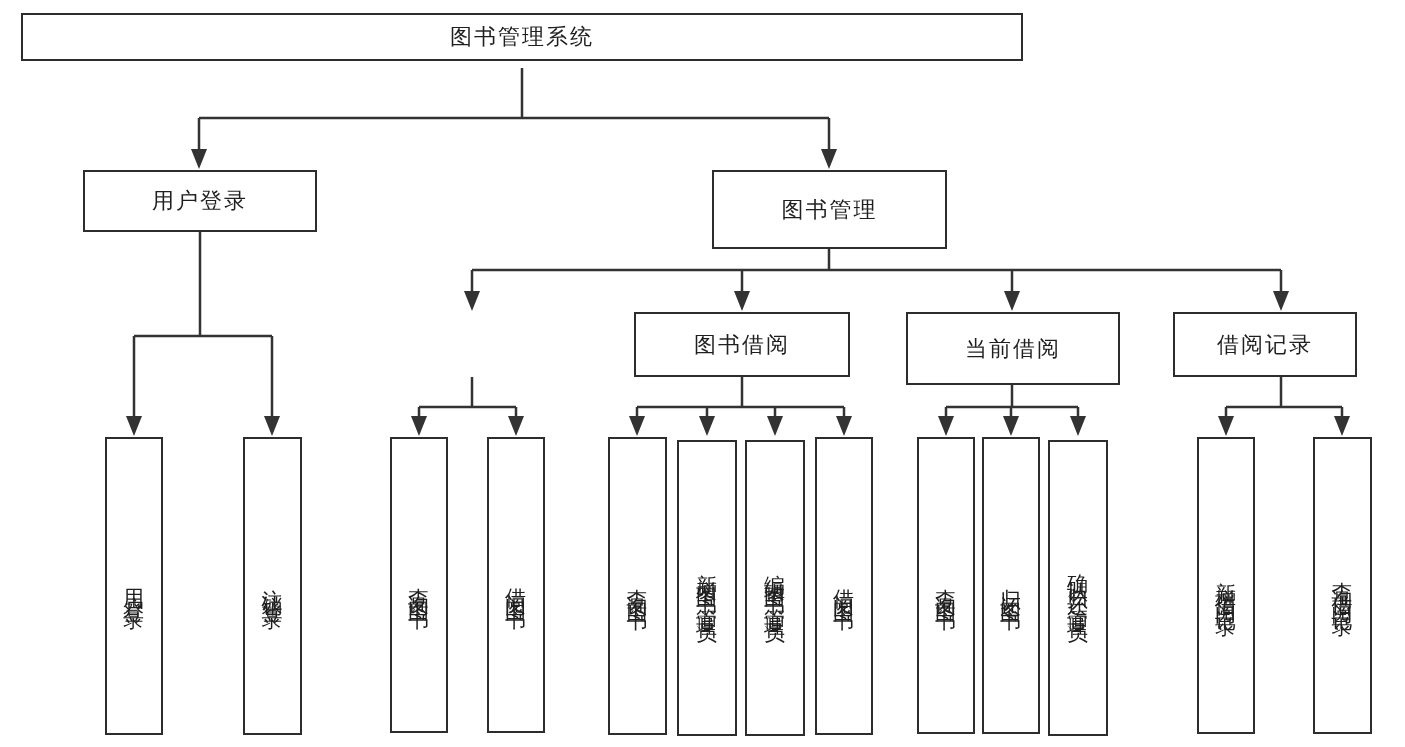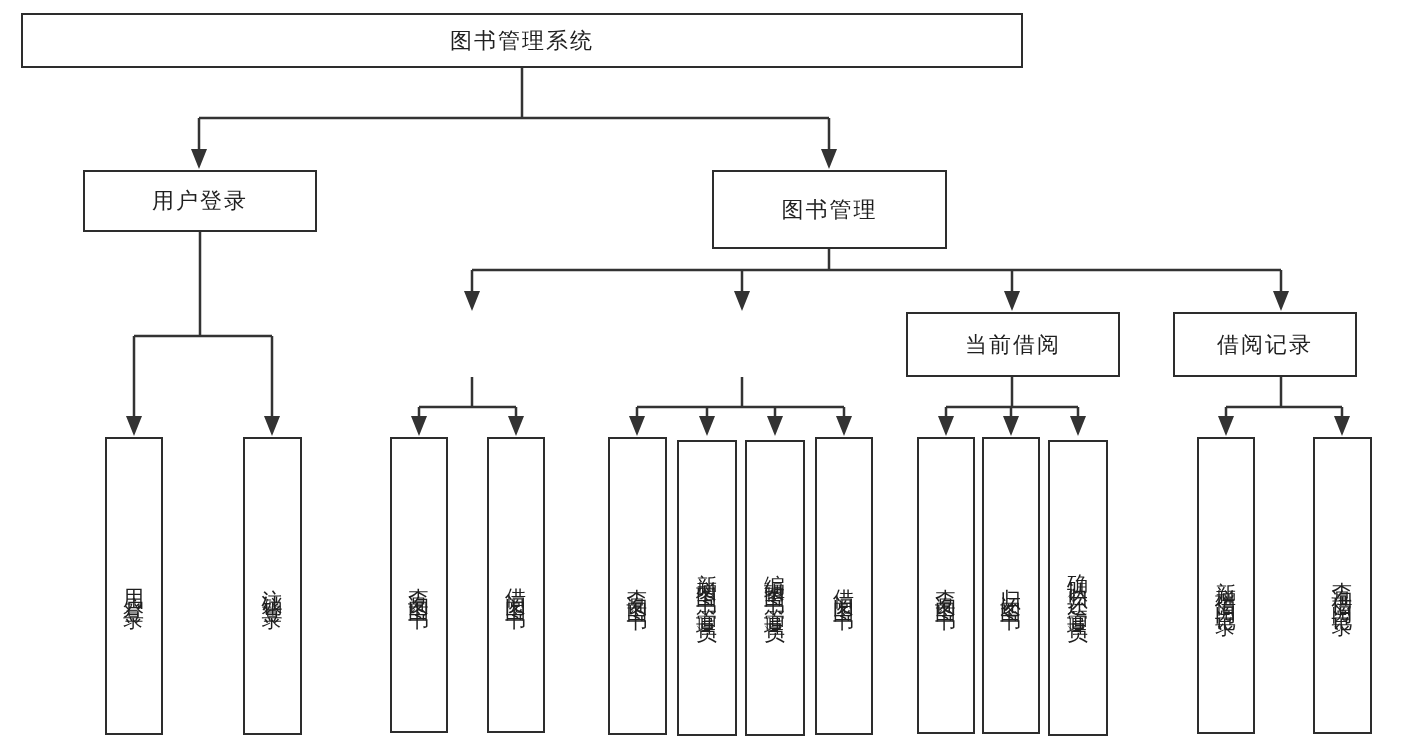--- a/index.html
+++ b/index.html
@@ -98,32 +98,35 @@
       <polygon points="1070,416 1086,416 1078,436"></polygon>
     </g>
 
     <g>
       <path d="M1281 377 V407 M1226 407 H1342 M1226 407 V418 M1342 407 V418"></path>
       <polygon points="1218,416 1234,416 1226,436"></polygon>
       <polygon points="1334,416 1350,416 1342,436"></polygon>
     </g>
   </svg>
 
-  <div class="node h" style="left:21px; top:13px; width:1002px; height:55px;">
+  <div class="node h" style="left:21px; top:13px; width:1002px; height:48px;">
     <span>图书管理系统</span>
   </div>
 
   <div class="node h" style="left:83px; top:170px; width:234px; height:62px;">
     <span>用户登录</span>
   </div>
   <div class="node h" style="left:712px; top:170px; width:235px; height:79px;justify-content:center;">
     <span>图书管理</span>
   </div>
 
-  <div class="node h" style="left:906px; top:312px; width:214px; height:65px;text-align:center;">
+  <div class="node h" style="left:634px; top:312px; width:216px; height:65px;">
+    <span>图书借阅</span>
+  </div>
+  <div class="node h" style="left:906px; top:312px; width:214px; height:73px;text-align:center;">
     <span>当前借阅</span>
   </div>
   <div class="node h" style="left:1173px; top:312px; width:184px; height:65px;">
     <span>借阅记录</span>
   </div>
 
   <div class="node v" style="left:105px; top:437px; width:58px; height:298px;">
     <span class="vtext">用户登录</span>
   </div>
   <div class="node v" style="left:243px; top:437px; width:59px; height:298px;">

